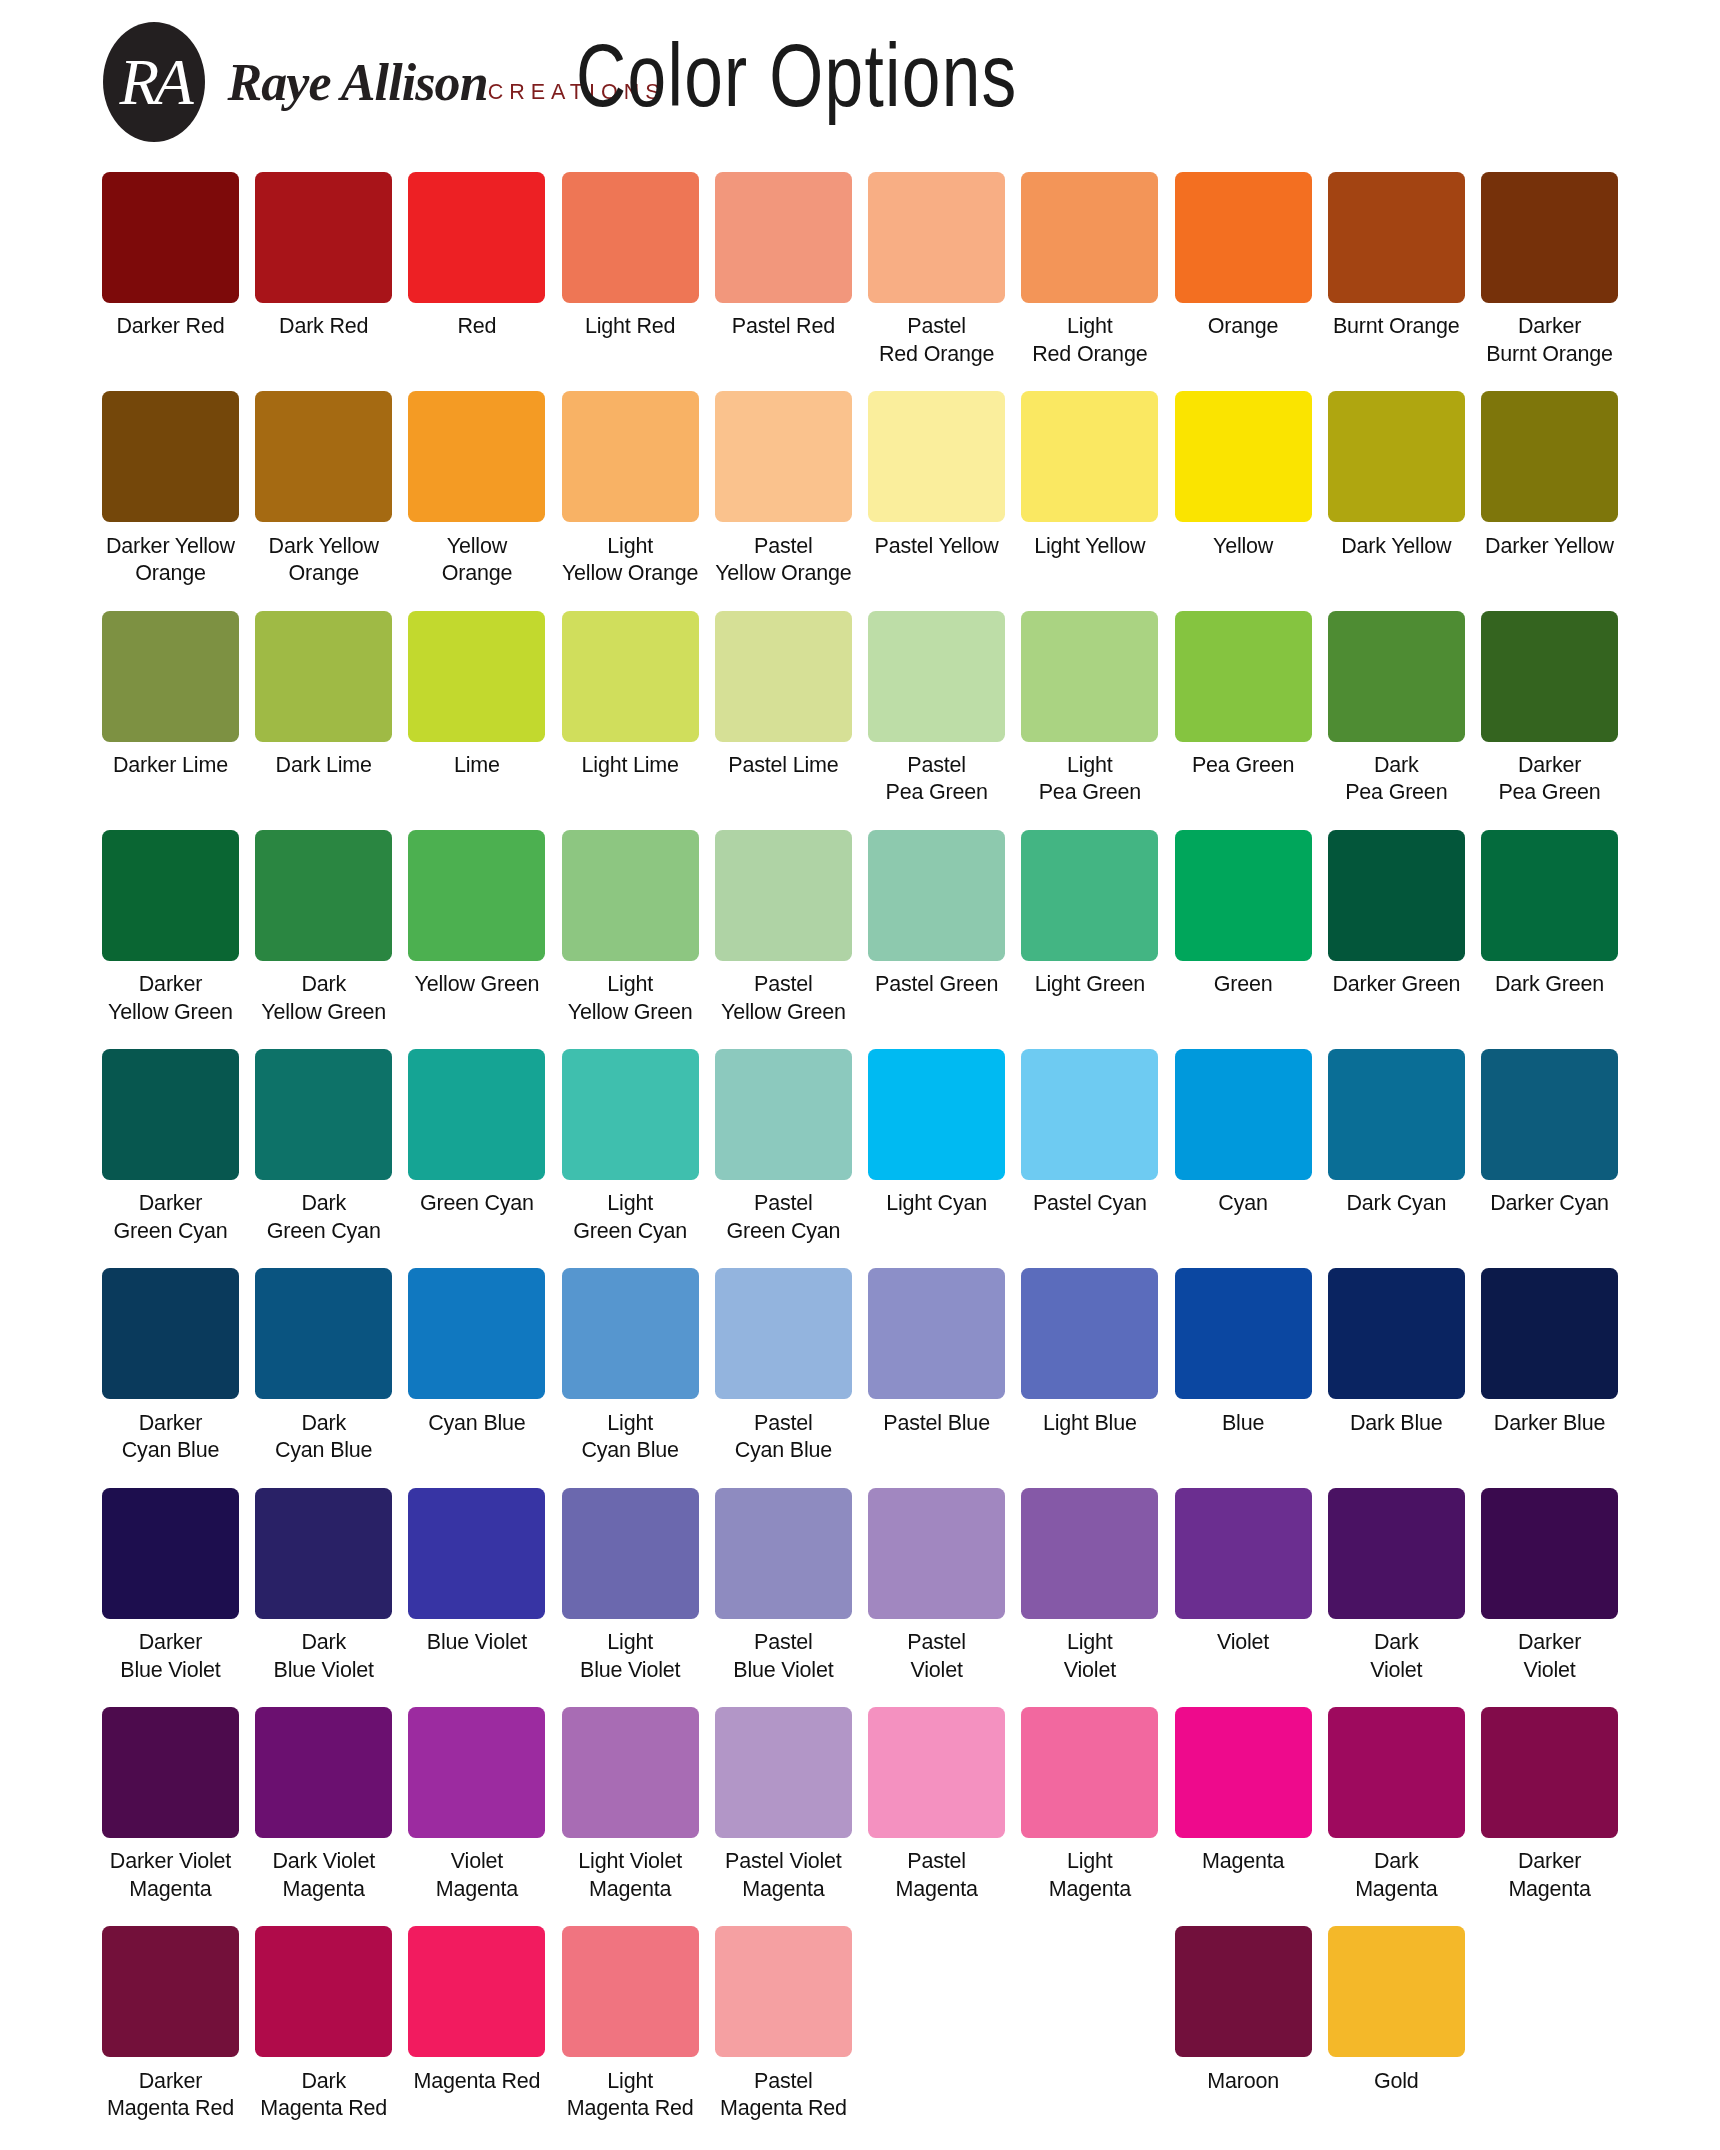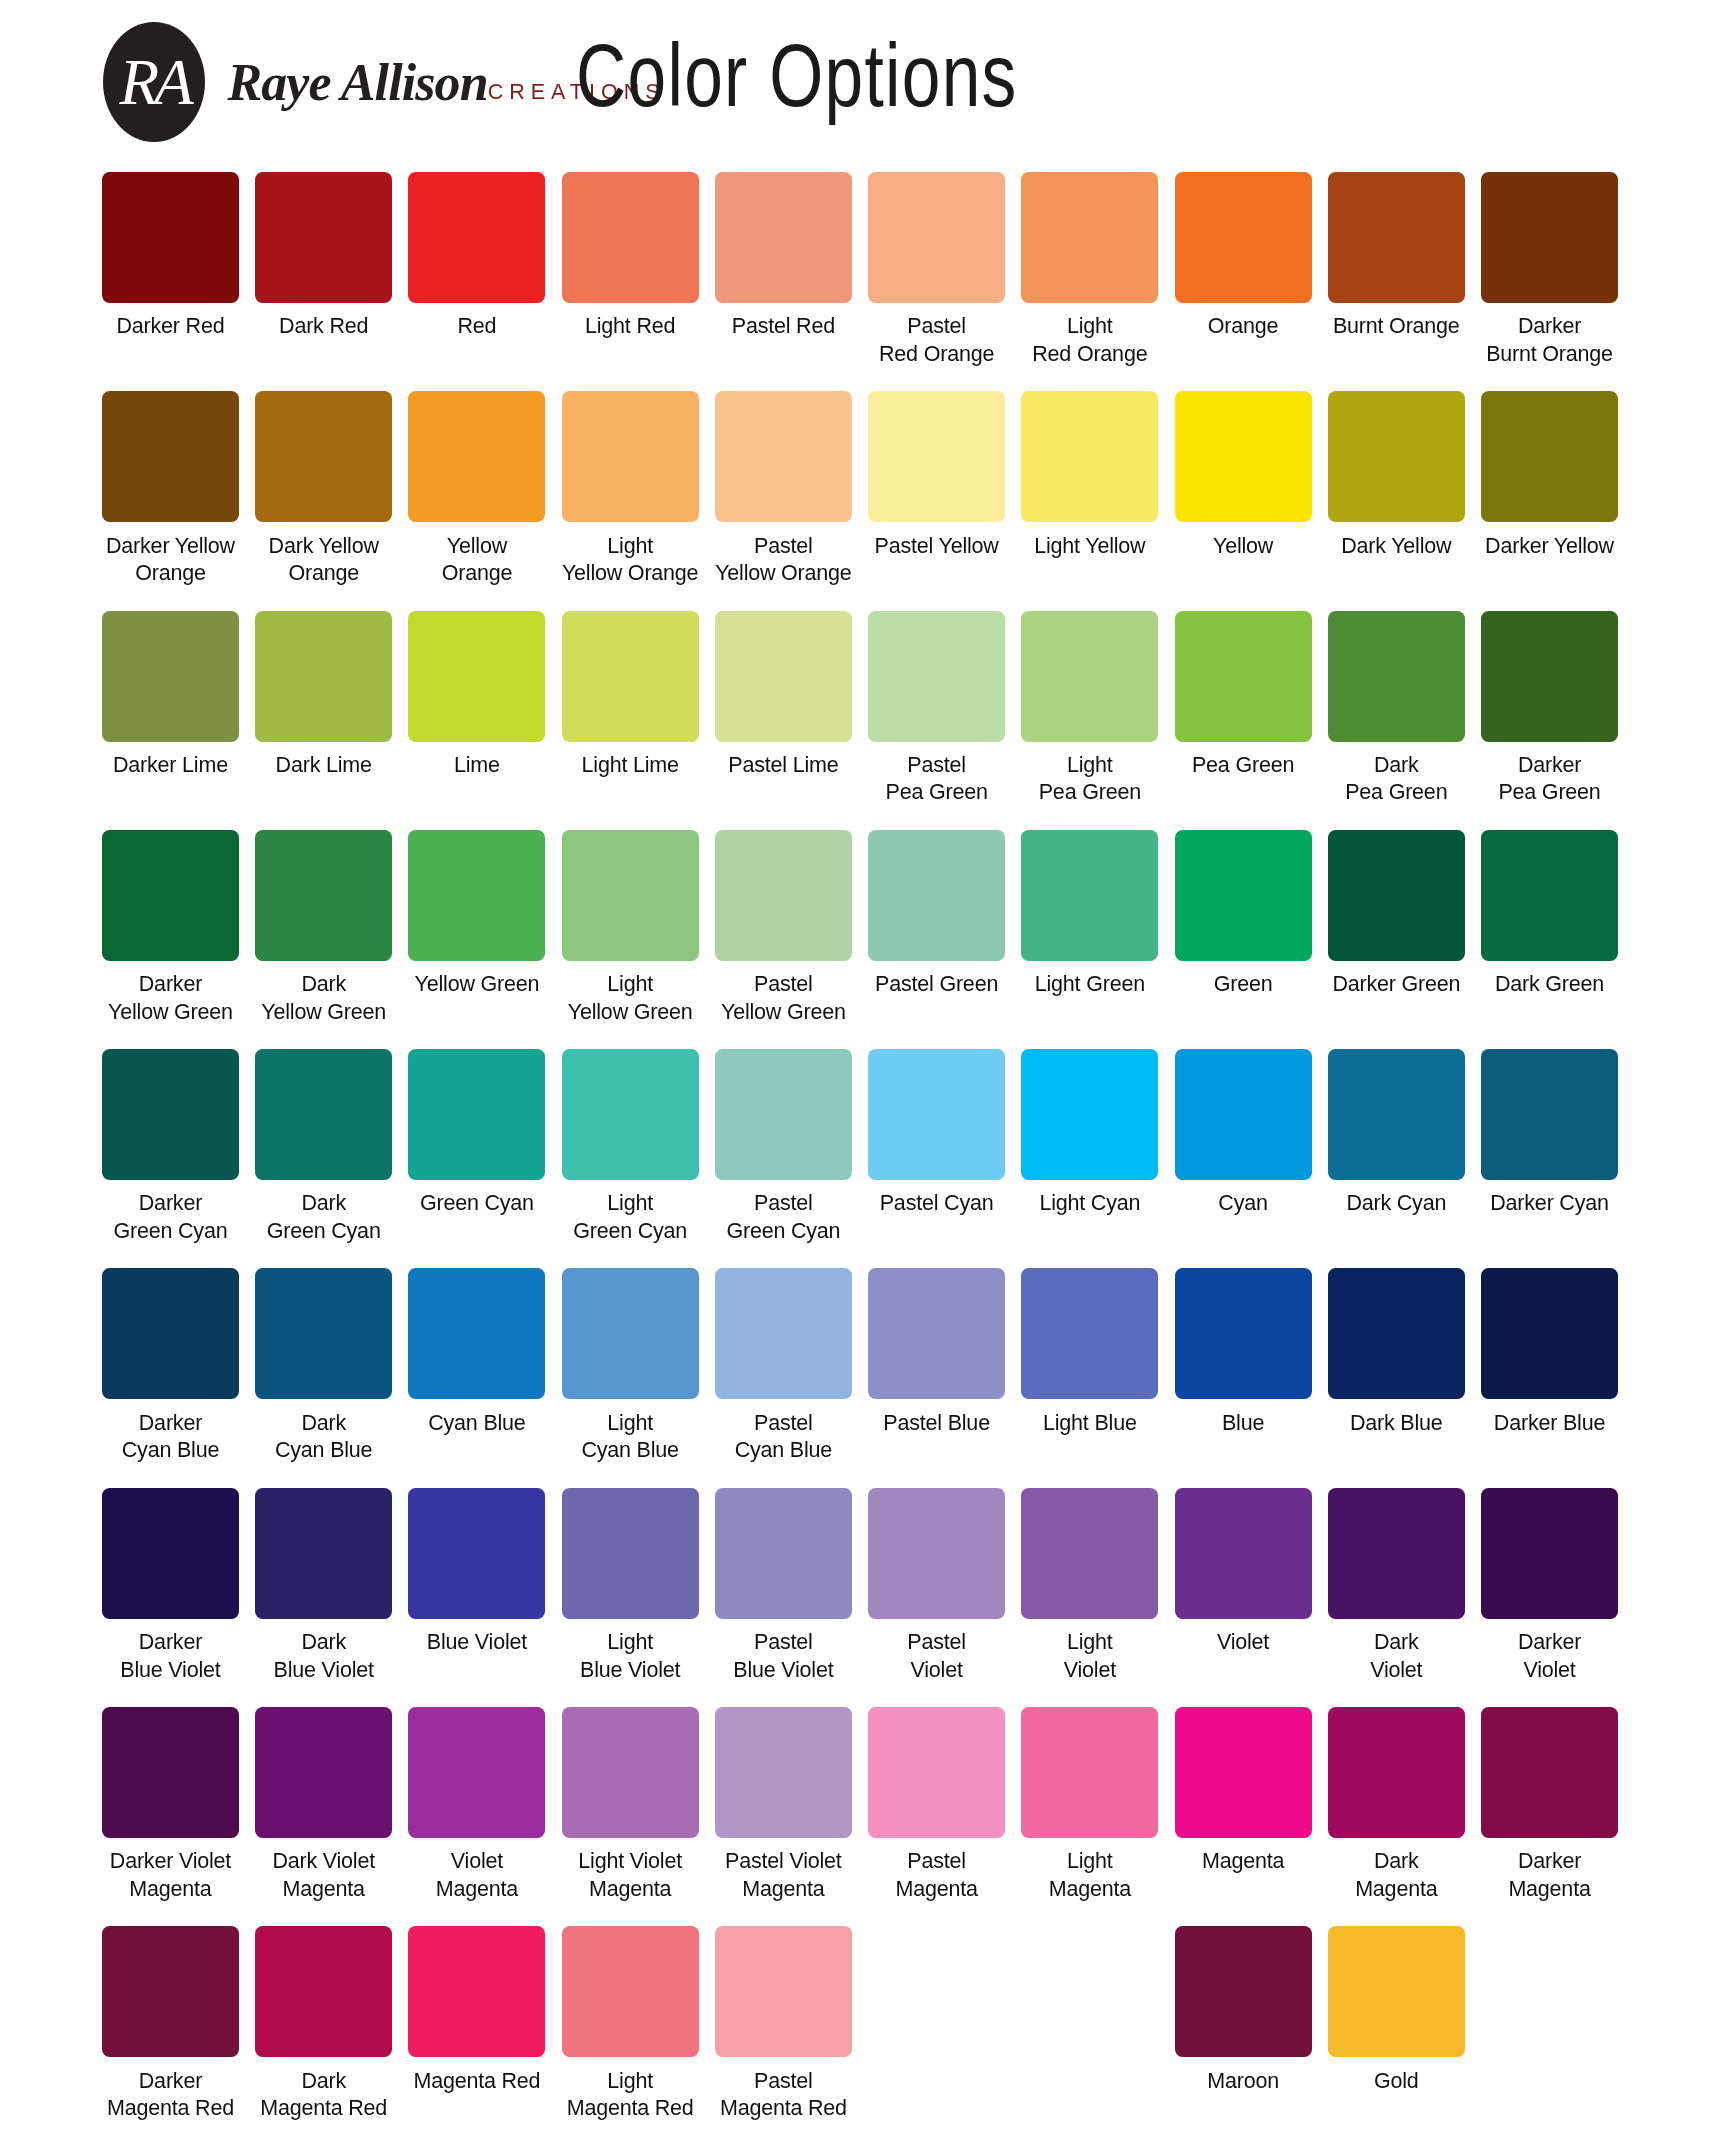--- a/index.html
+++ b/index.html
@@ -362,26 +362,26 @@
         <div class="swatch" style="background: rgb(63, 191, 174);"></div>
         <div class="label">Light
 Green Cyan</div>
       </div>
       <div class="cell">
         <div class="swatch" style="background: rgb(140, 201, 190);"></div>
         <div class="label">Pastel
 Green Cyan</div>
       </div>
       <div class="cell">
+        <div class="swatch" style="background: rgb(0, 186, 242);"></div>
+        <div class="label">Light Cyan</div>
+      </div>
+      <div class="cell">
         <div class="swatch" style="background: rgb(110, 203, 242);"></div>
         <div class="label">Pastel Cyan</div>
-      </div>
-      <div class="cell">
-        <div class="swatch" style="background: rgb(0, 186, 242);"></div>
-        <div class="label">Light Cyan</div>
       </div>
       <div class="cell">
         <div class="swatch" style="background: rgb(0, 153, 220);"></div>
         <div class="label">Cyan</div>
       </div>
       <div class="cell">
         <div class="swatch" style="background: rgb(10, 110, 150);"></div>
         <div class="label">Dark Cyan</div>
       </div>
       <div class="cell">

